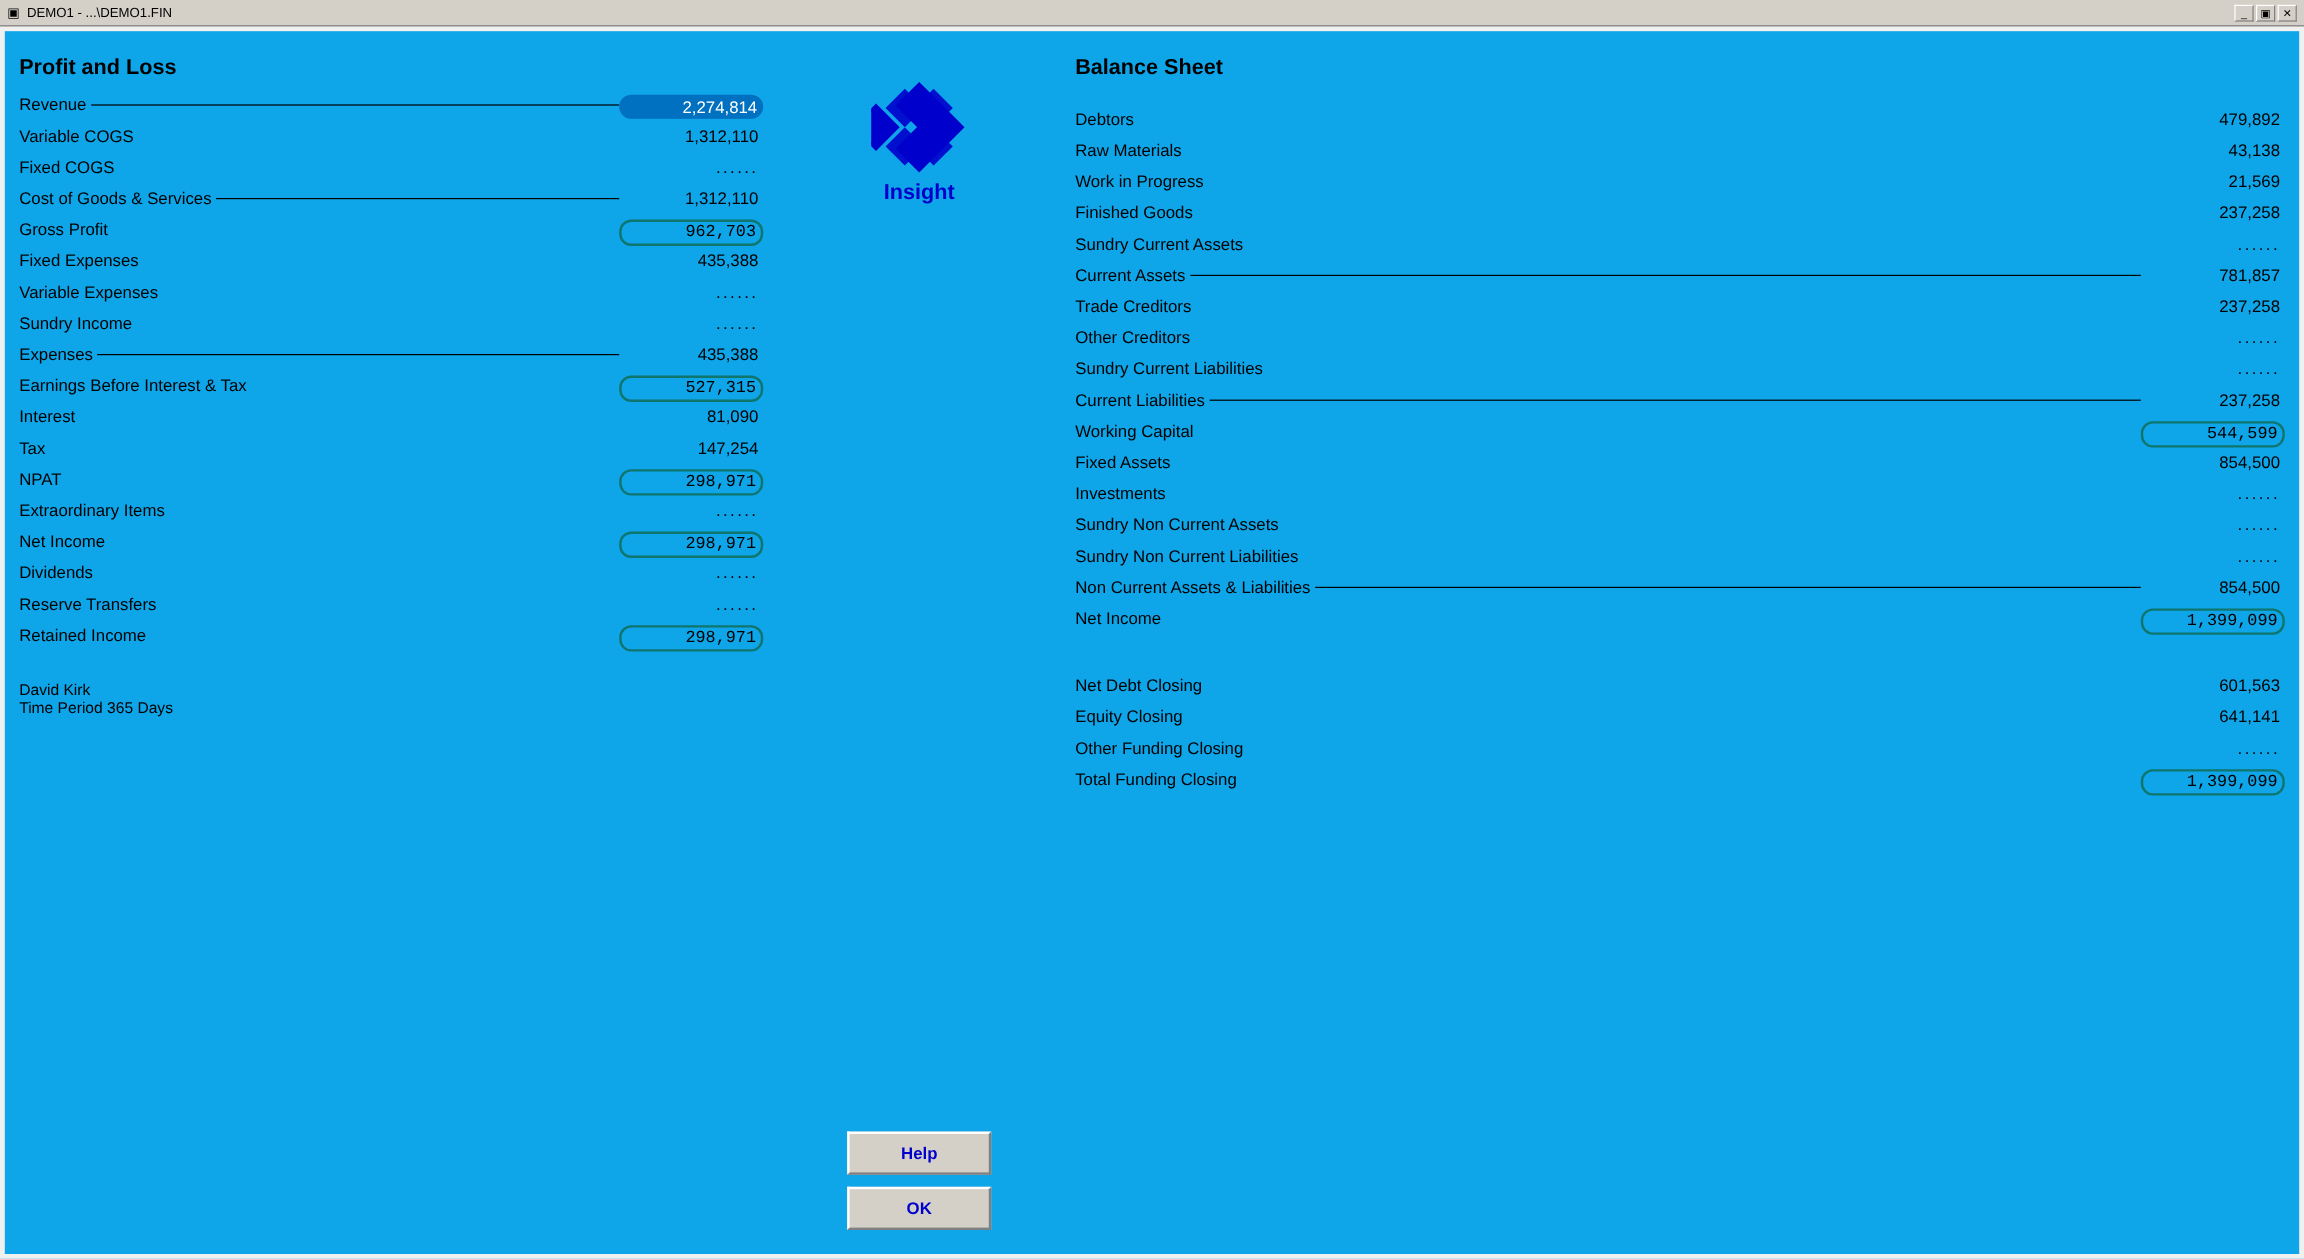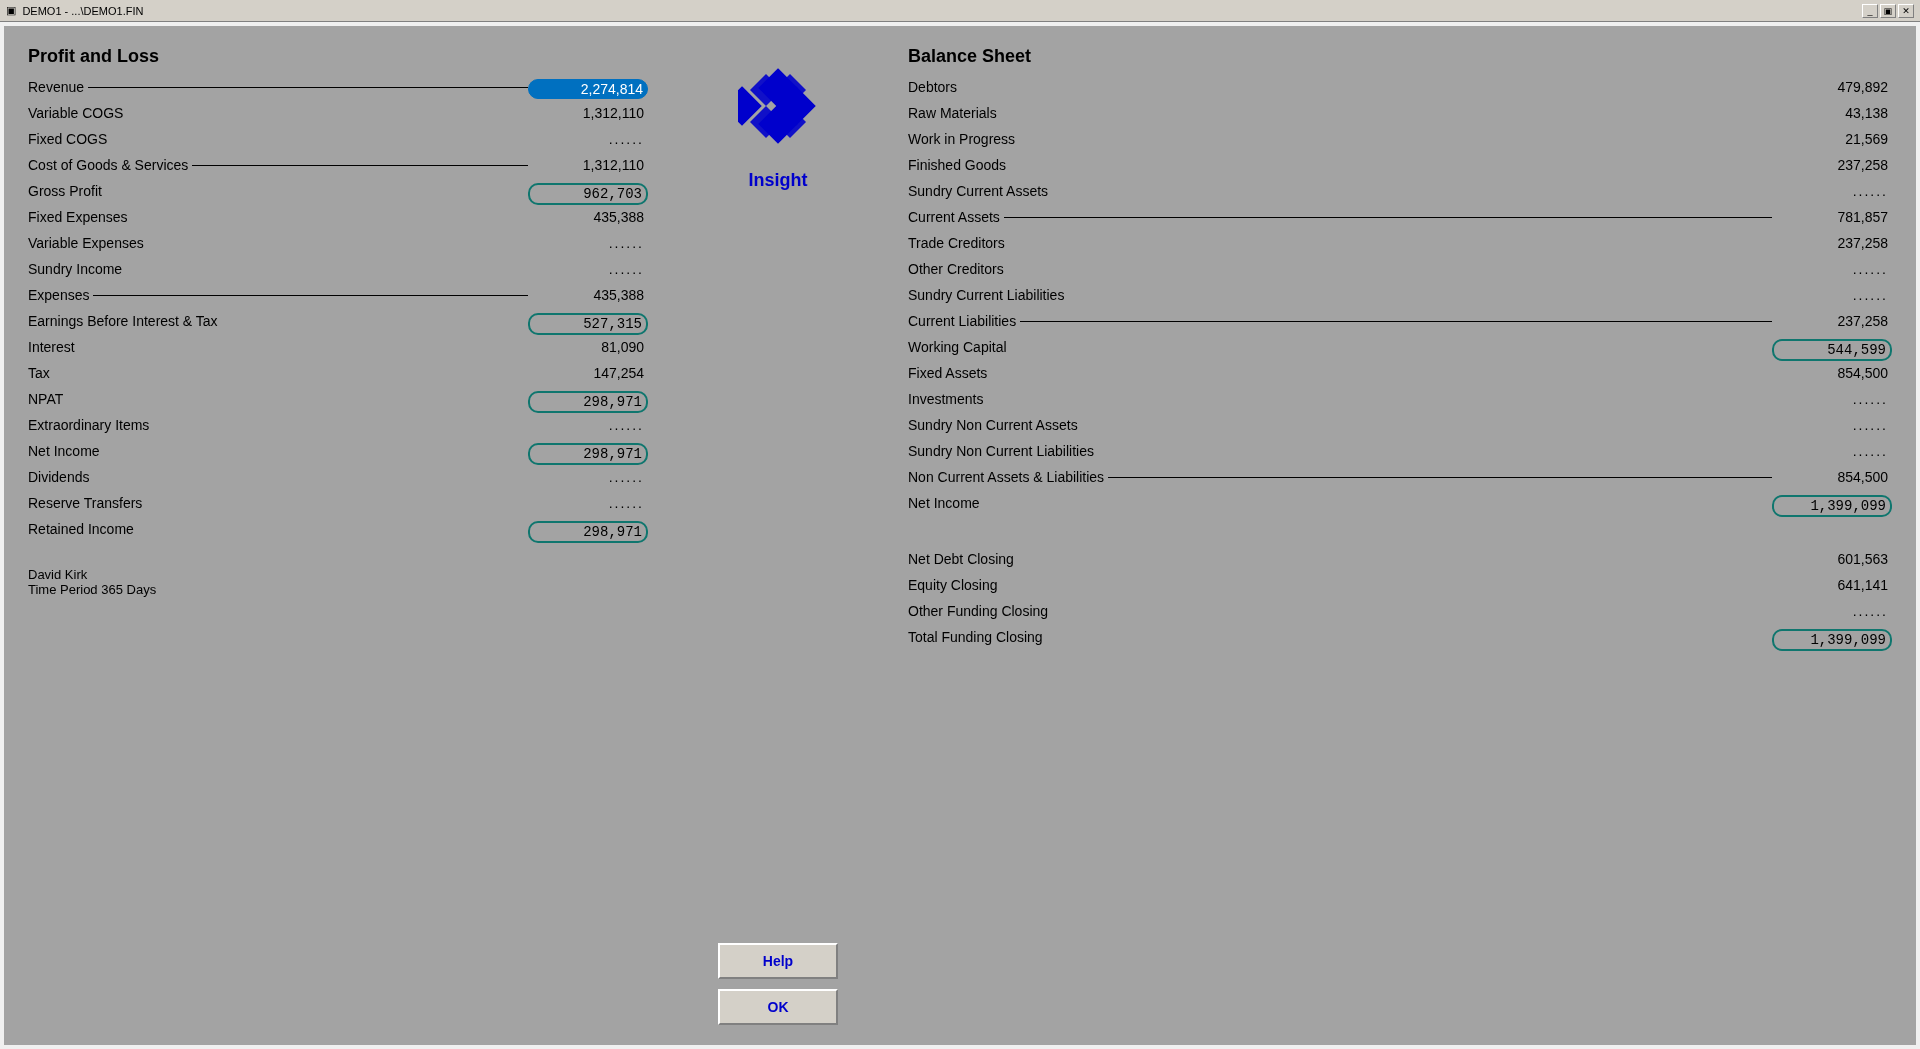--- a/index.html
+++ b/index.html
@@ -38,23 +38,23 @@
       border: 1px solid #808080;
       border-top-color: #fff;
       border-left-color: #fff;
       font-size: 9px;
       display: flex;
       align-items: center;
       justify-content: center;
       cursor: pointer;
     }
     .main-content {
-      background: #a3a3a3;
+      background: #0ea5e9;
       margin: 4px;
-      padding: 20px 24px;
+      padding: 20px 12px;
       height: calc(100% - 30px);
       display: flex;
       gap: 0;
     }
     .left-panel {
       flex: 0 0 640px;
       padding-right: 20px;
     }
     .center-panel {
       flex: 0 0 220px;
@@ -113,21 +113,20 @@
     .dots {
       letter-spacing: 2px;
       color: #000;
     }
     
     .logo-container {
       display: flex;
       flex-direction: column;
       align-items: center;
       margin-top: 10px;
-      gap: 20px;
     }
     .logo-svg {
       width: 80px;
       height: 80px;
     }
     .logo-text {
       color: #0000cc;
       font-size: 18px;
       font-weight: bold;
       margin-top: 4px;
@@ -163,21 +162,21 @@
       padding-top: 20px;
     }
     .footer-text {
       font-size: 13px;
       color: #000;
     }
     
     .bs-section-title {
       font-size: 18px;
       font-weight: bold;
-      margin-bottom: 12px;
+      margin-bottom: 24px;
     }
   </style>
 </head>
 <body>
 
 <div class="title-bar">
   <div class="title-bar-left">
     <span>▣</span>
     <span>DEMO1 - ...\DEMO1.FIN</span>
   </div>

